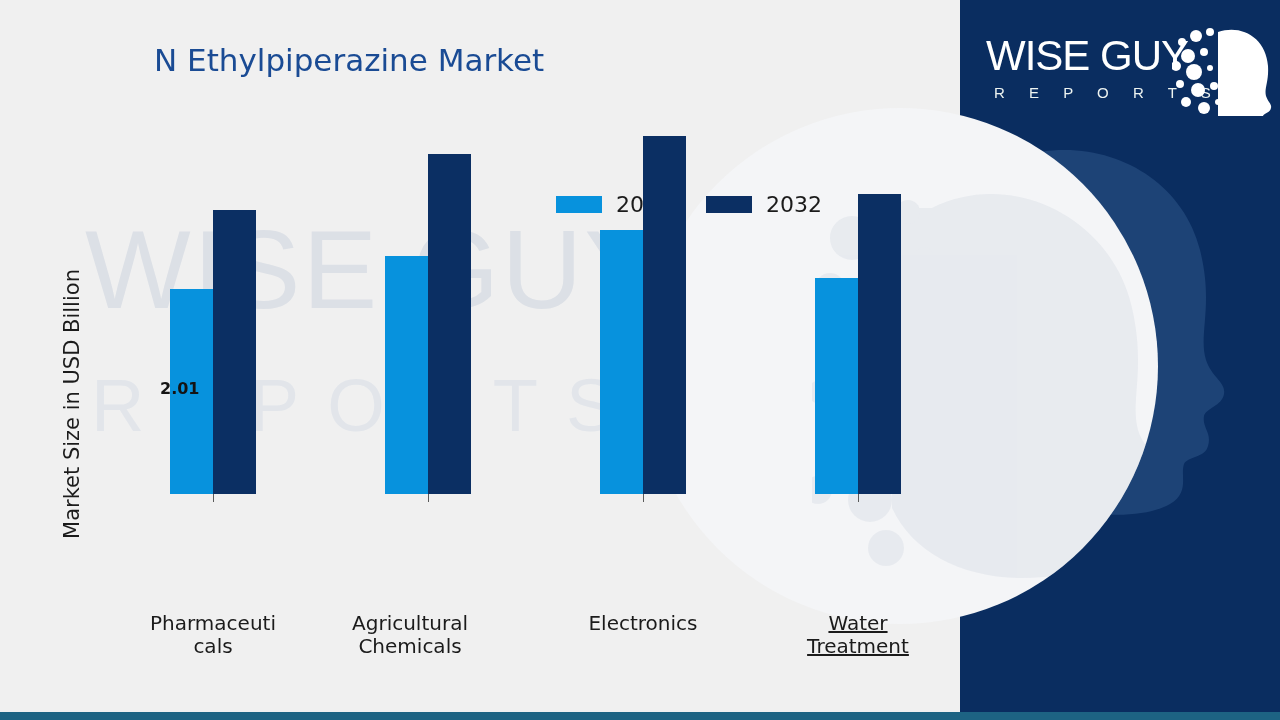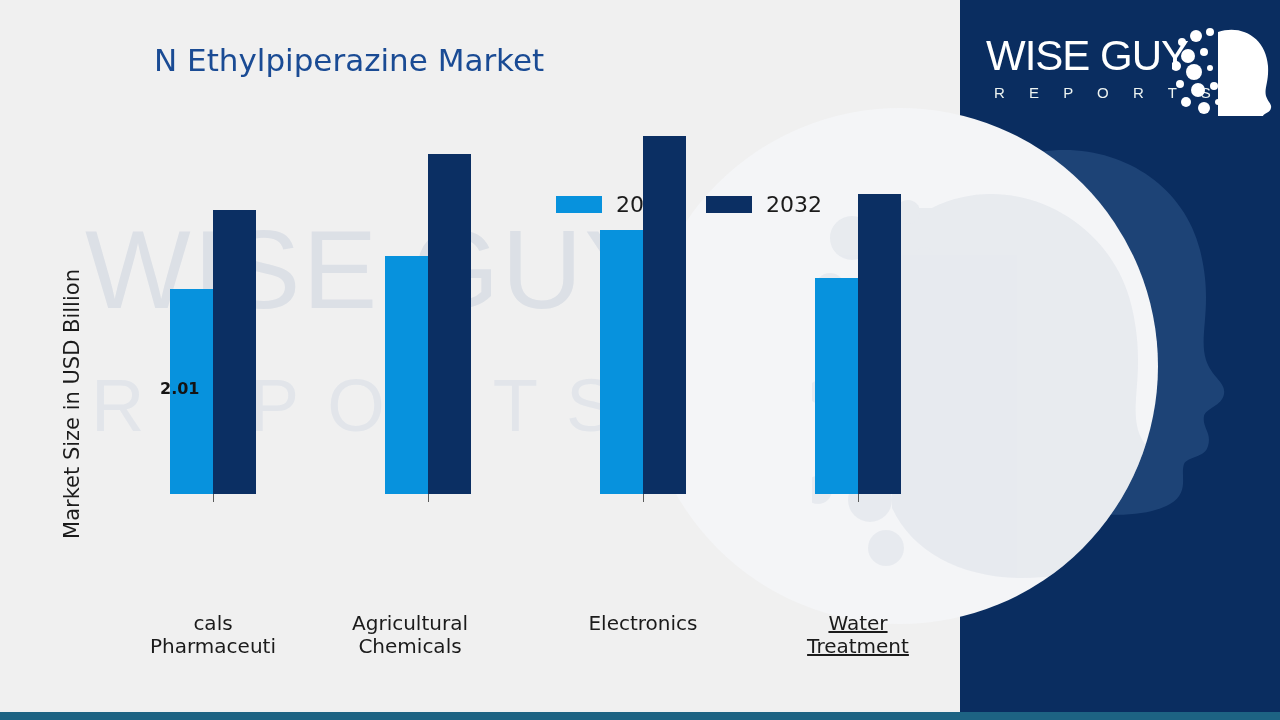--- a/index.html
+++ b/index.html
@@ -321,22 +321,22 @@
         <span class="legend-text">2032</span>
       </div>
     </div>
 
     <div class="bars-layer" id="bars-layer">
         <div class="bar" style="left: 170px; width: 43px; height: 205px; background: rgb(7, 146, 221);"></div>
         <div class="bar-label" style="left: 160px; top: 379px;">2.01</div>
         <div class="bar" style="left: 213px; width: 43px; height: 284px; background: rgb(11, 47, 99);"></div>
         <div class="tick" style="left: 213px;"></div>
         <div class="cat-label" style="left: 108px;">
+          <div>Pharmaceuti</div>
           <div>cals</div>
-          <div>Pharmaceuti</div>
         </div>
         <div class="bar" style="left: 385px; width: 43px; height: 238px; background: rgb(7, 146, 221);"></div>
         <div class="bar" style="left: 428px; width: 43px; height: 340px; background: rgb(11, 47, 99);"></div>
         <div class="tick" style="left: 428px;"></div>
         <div class="cat-label" style="left: 305px;">
           <div>Agricultural</div>
           <div>Chemicals</div>
         </div>
         <div class="bar" style="left: 600px; width: 43px; height: 264px; background: rgb(7, 146, 221);"></div>
         <div class="bar" style="left: 643px; width: 43px; height: 358px; background: rgb(11, 47, 99);"></div>

